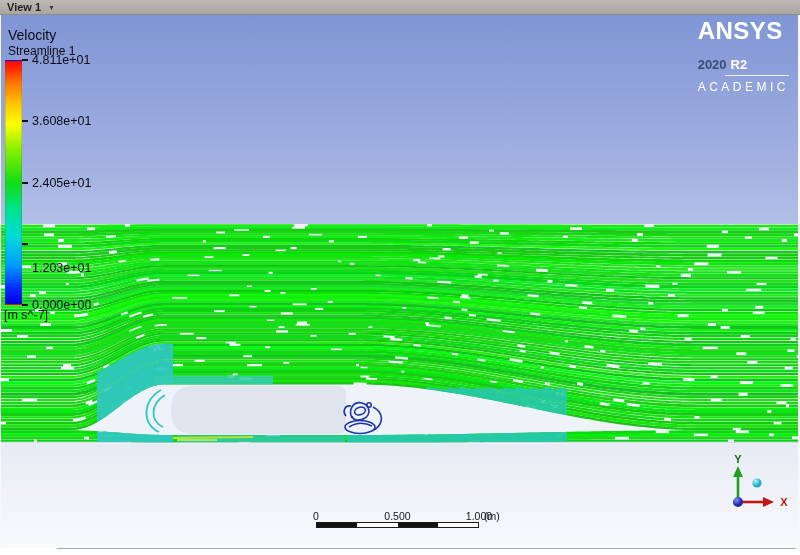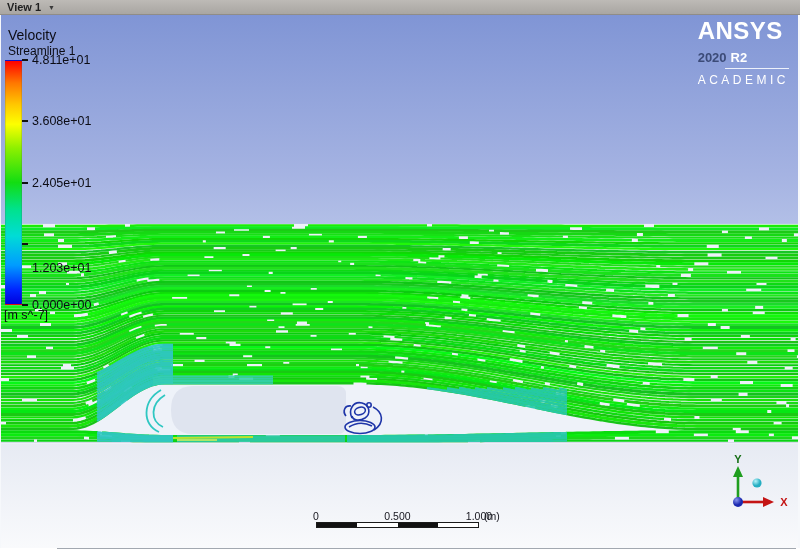--- a/index.html
+++ b/index.html
@@ -23,21 +23,21 @@
   #lg-title   { left:7px;  top:12px; font-size:14px; }
   #lg-sub     { left:7px;  top:29px; font-size:12px; }
   #colorbar   { left:4px;  top:45px; width:17px; height:245px; border:1px solid #55555533; }
   .cbar-tick  { position:absolute; left:21px; width:6px; height:2px; background:#111; z-index:6; }
   .cbar-label { position:absolute; left:31px; font-size:12.5px; color:#0c0c14; z-index:6; white-space:nowrap; }
   #lg-units   { left:3px; top:293px; font-size:12.5px; }
 
   
   #brand { position:absolute; right:9px; top:4px; z-index:6; text-align:left; color:#fff; }
   #brand-name { font-size:24px; font-weight:bold; letter-spacing:0.5px; line-height:1; }
-  #brand-ver { font-size:13px; margin-top:7px; }
+  #brand-ver { font-size:13px; margin-top:14px; }
   #brand-year { color:#3c4b78; font-weight:bold; }
   #brand-rel { color:#fff; font-weight:bold; margin-left:4px; }
   #brand-line { width:64px; border-top:1px solid #edf1fb; margin:3px 0 0 auto; }
   #brand-ed { font-size:12px; letter-spacing:3.5px; margin-top:4px; color:#fff; }
 
   
   #ruler { position:absolute; left:315px; top:495px; width:163px; z-index:6; font-size:10.5px; color:#15151d; }
   .ruler-row { position:relative; height:11px; }
   .ruler-lbl { position:absolute; transform:translateX(-50%); white-space:nowrap; }
   #ruler-bar { position:relative; height:6px; border:1px solid #1a1a1a; display:flex; margin-top:1px; }

